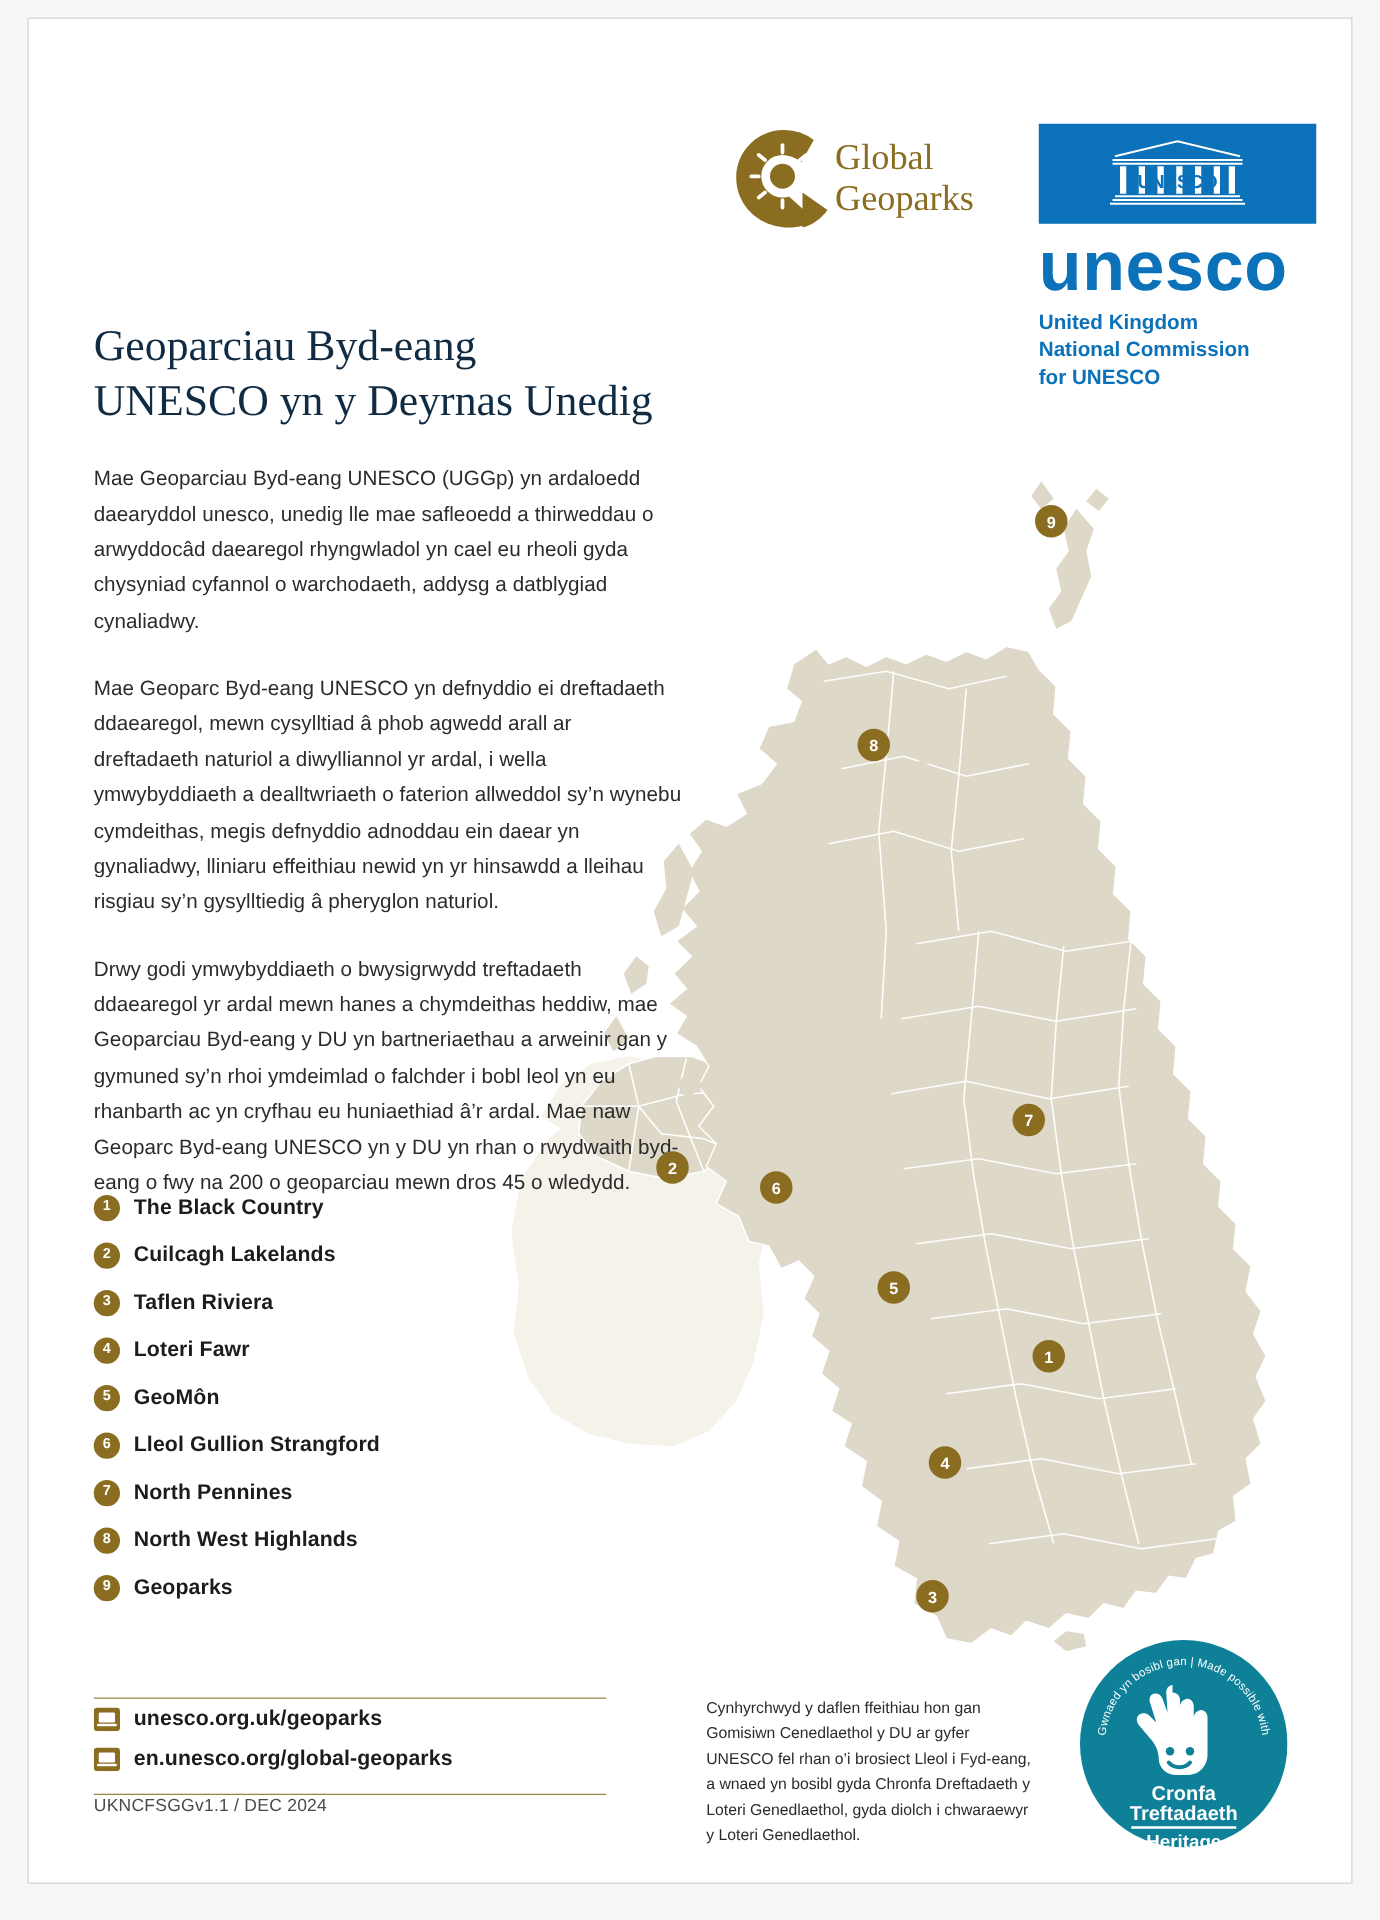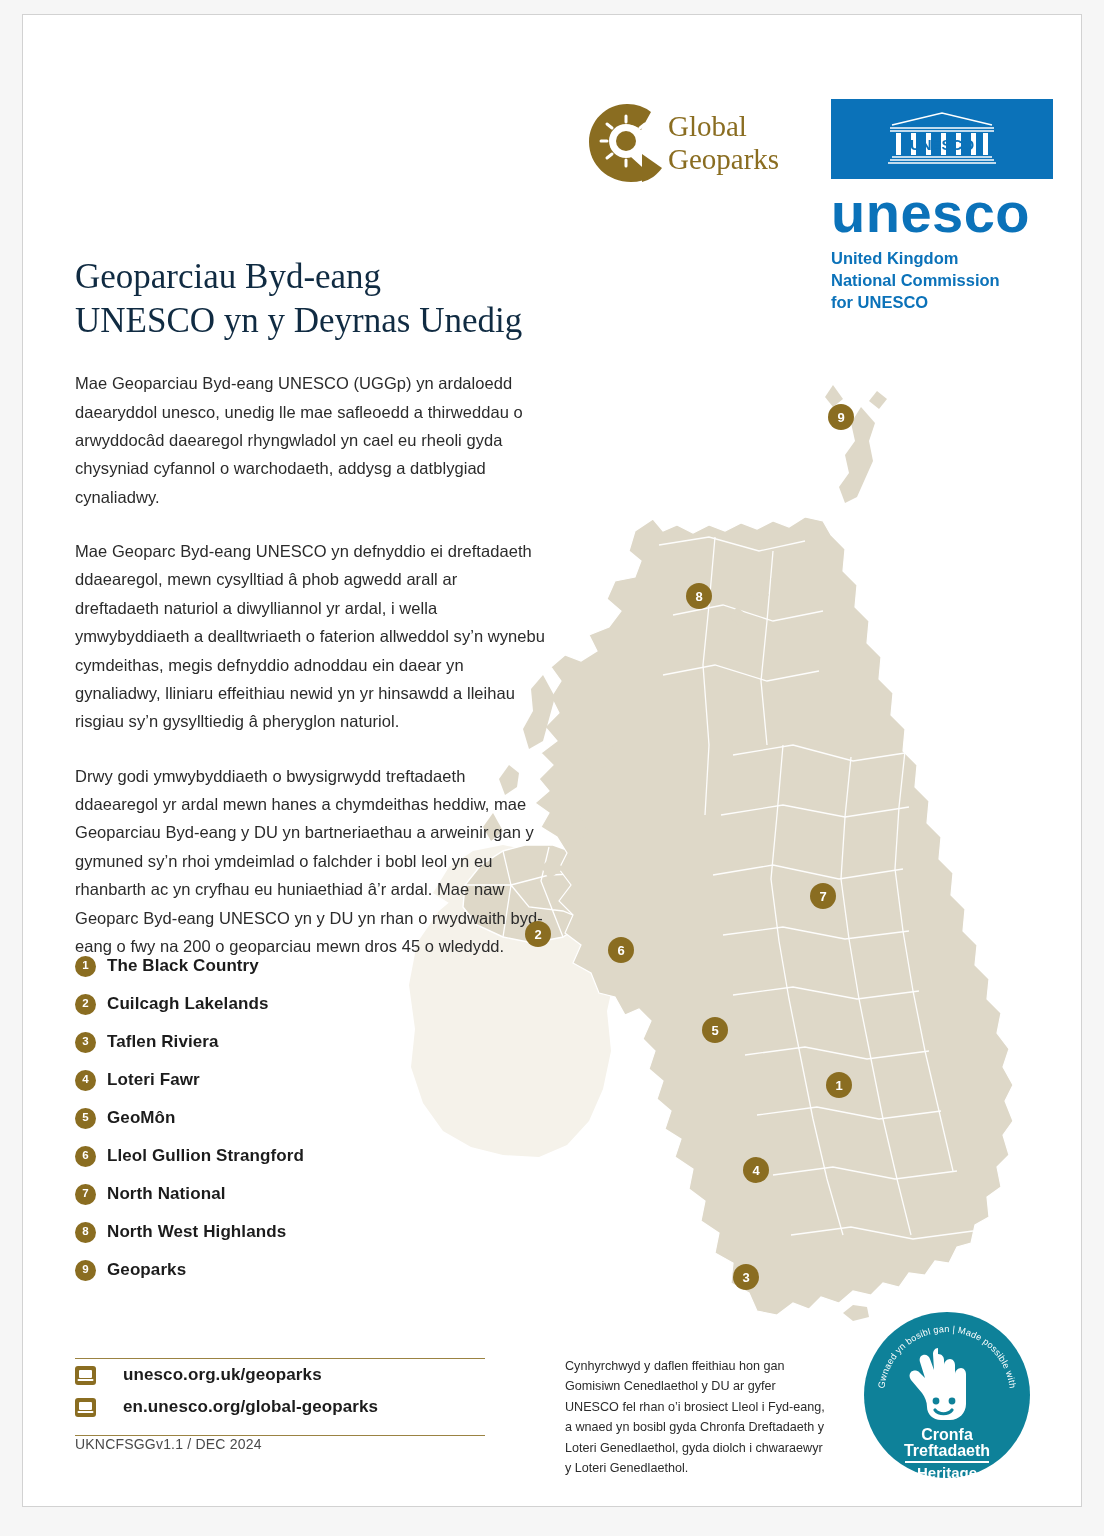--- a/index.html
+++ b/index.html
@@ -142,21 +142,21 @@
   .geopark-name {
     color: #1c1c1c;
     font-size: 17px;
     font-weight: 700;
     letter-spacing: .1px;
   }
 
   
   #footer-links { position: absolute; left: 52px; top: 1343px; width: 410px; }
   .rule { height: 1px; background: #8a6d21; opacity: .85; }
-  .link-row { display: flex; align-items: center; gap: 27px; height: 32px; }
+  .link-row { display: flex; align-items: center; gap: 11px; height: 32px; }
   .link-row:first-of-type { margin-top: 12px; }
   .mon-icon { width: 21px; height: 19px; flex: 0 0 21px; }
   .link-text { color: #1c1c1c; font-size: 17px; font-weight: 700; letter-spacing: .1px; }
   #footer-links .rule.bottom { margin-top: 12px; }
   #version-code {
     color: #4a4a4a;
     font-size: 14px;
     letter-spacing: .2px;
   }
 
@@ -347,21 +347,21 @@
     <div class="geopark-item">
       <span class="pin">5</span>
       <span class="geopark-name">GeoMôn</span>
     </div>
     <div class="geopark-item">
       <span class="pin">6</span>
       <span class="geopark-name">Lleol Gullion Strangford</span>
     </div>
     <div class="geopark-item">
       <span class="pin">7</span>
-      <span class="geopark-name">North National</span>
+      <span class="geopark-name">North Pennines</span>
     </div>
     <div class="geopark-item">
       <span class="pin">8</span>
       <span class="geopark-name">North West Highlands</span>
     </div>
     <div class="geopark-item">
       <span class="pin">9</span>
       <span class="geopark-name">Geoparks</span>
     </div>
   </div>

